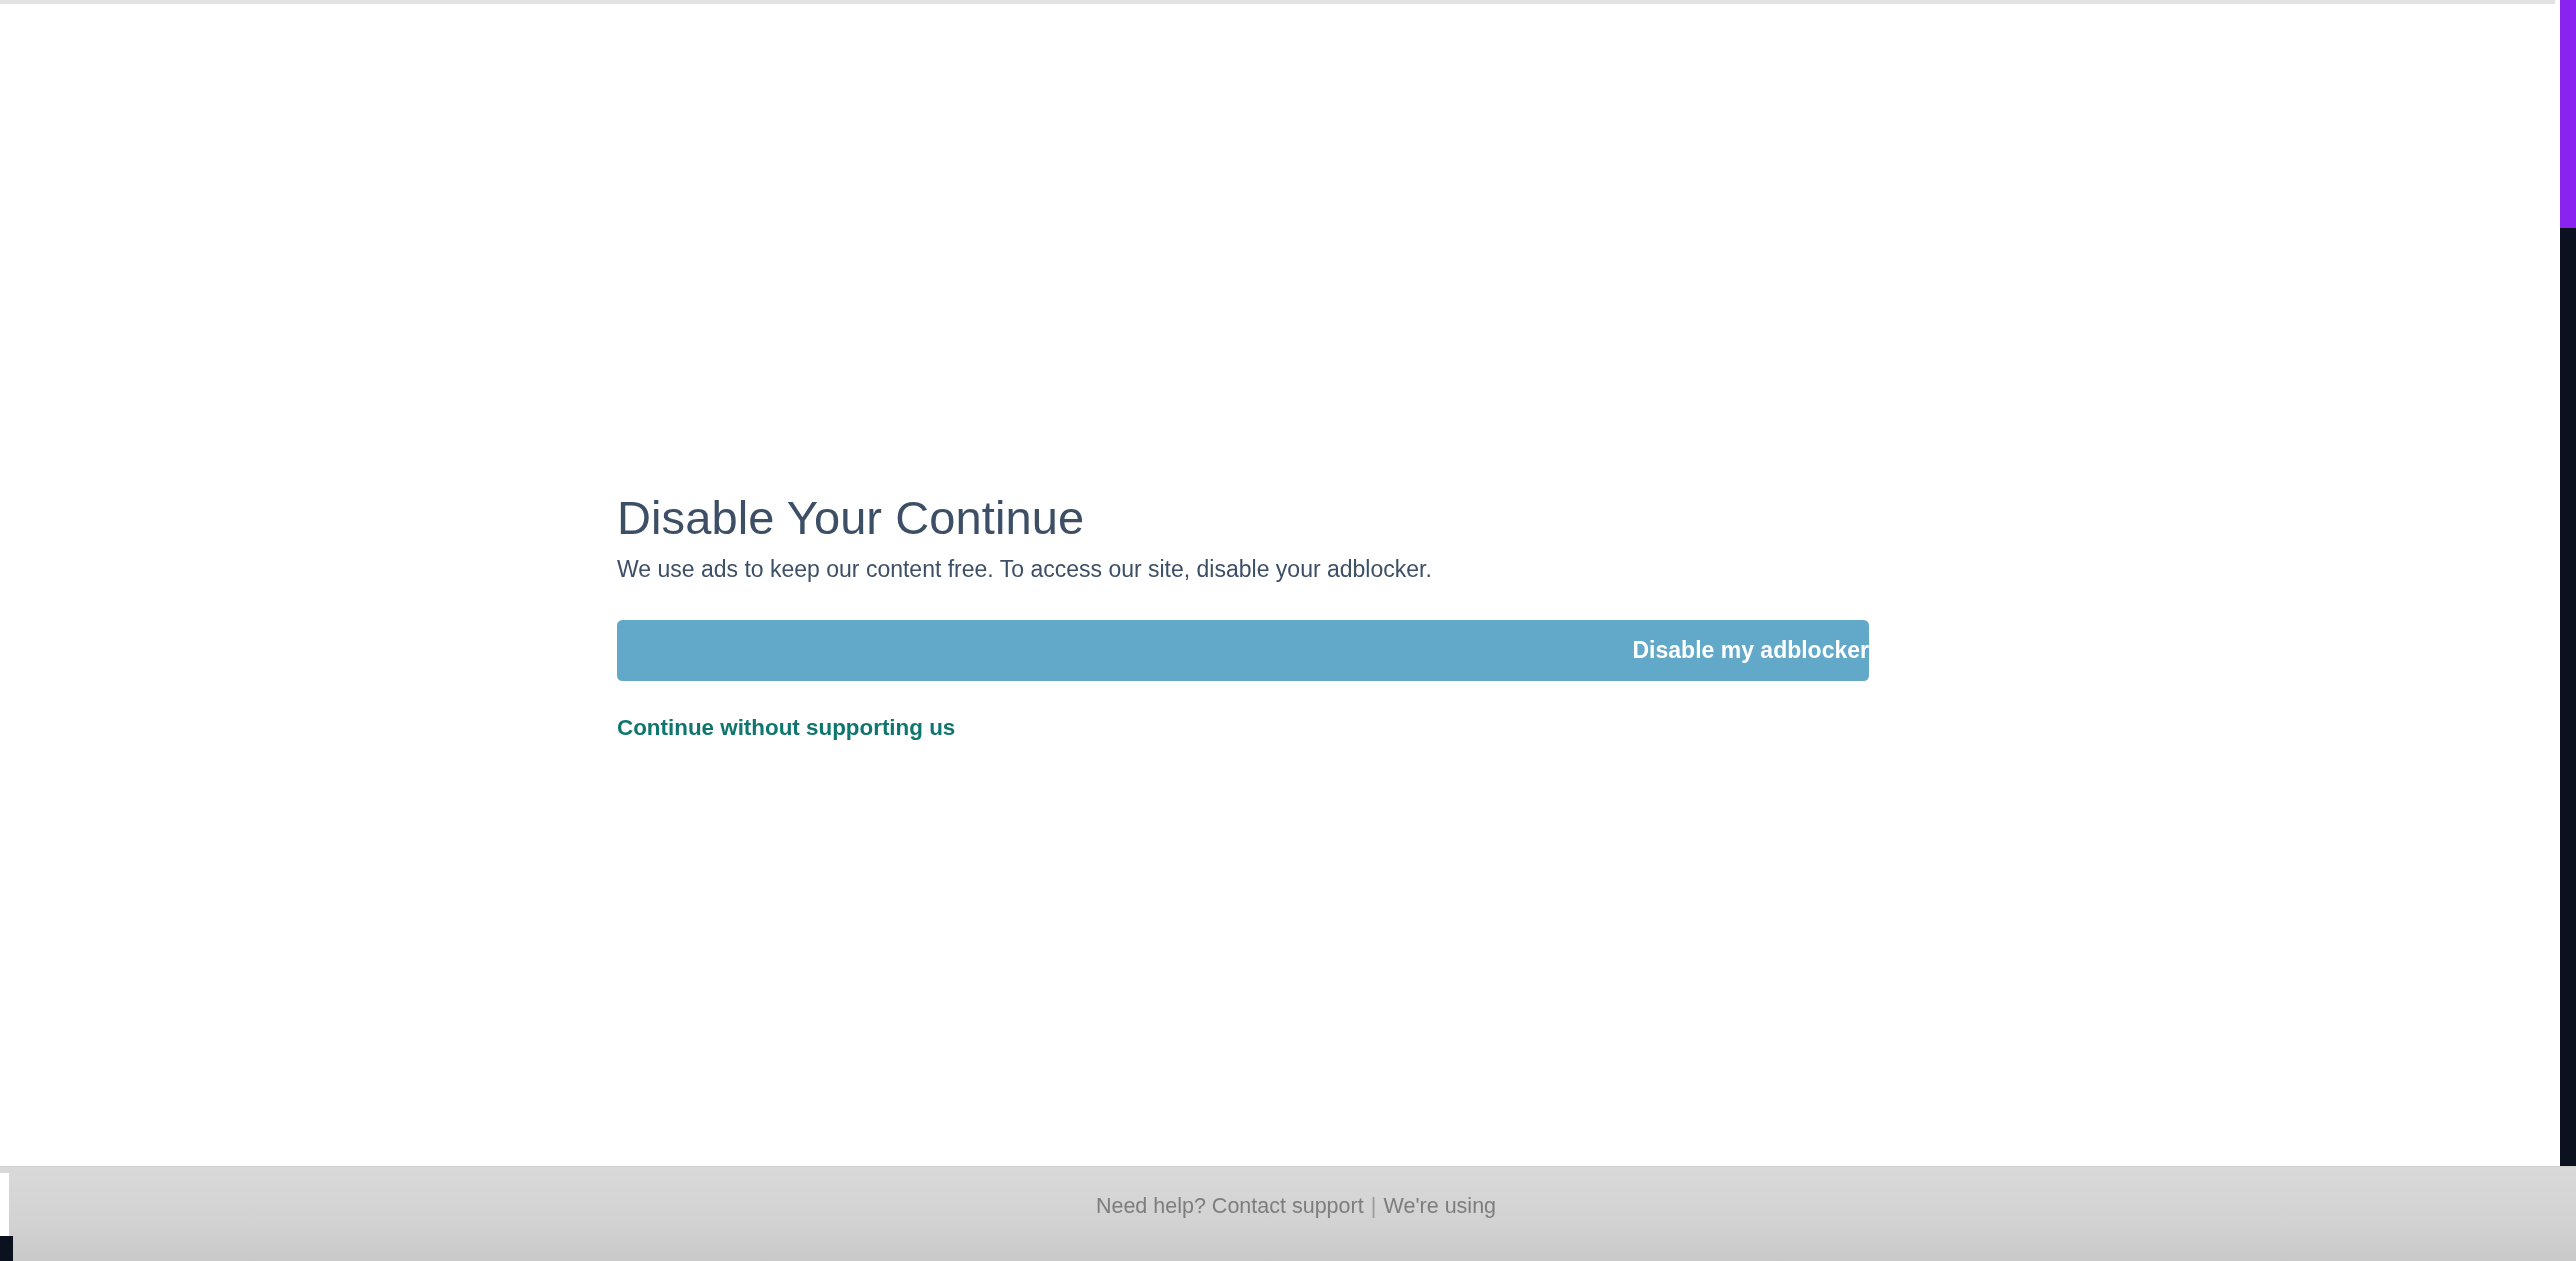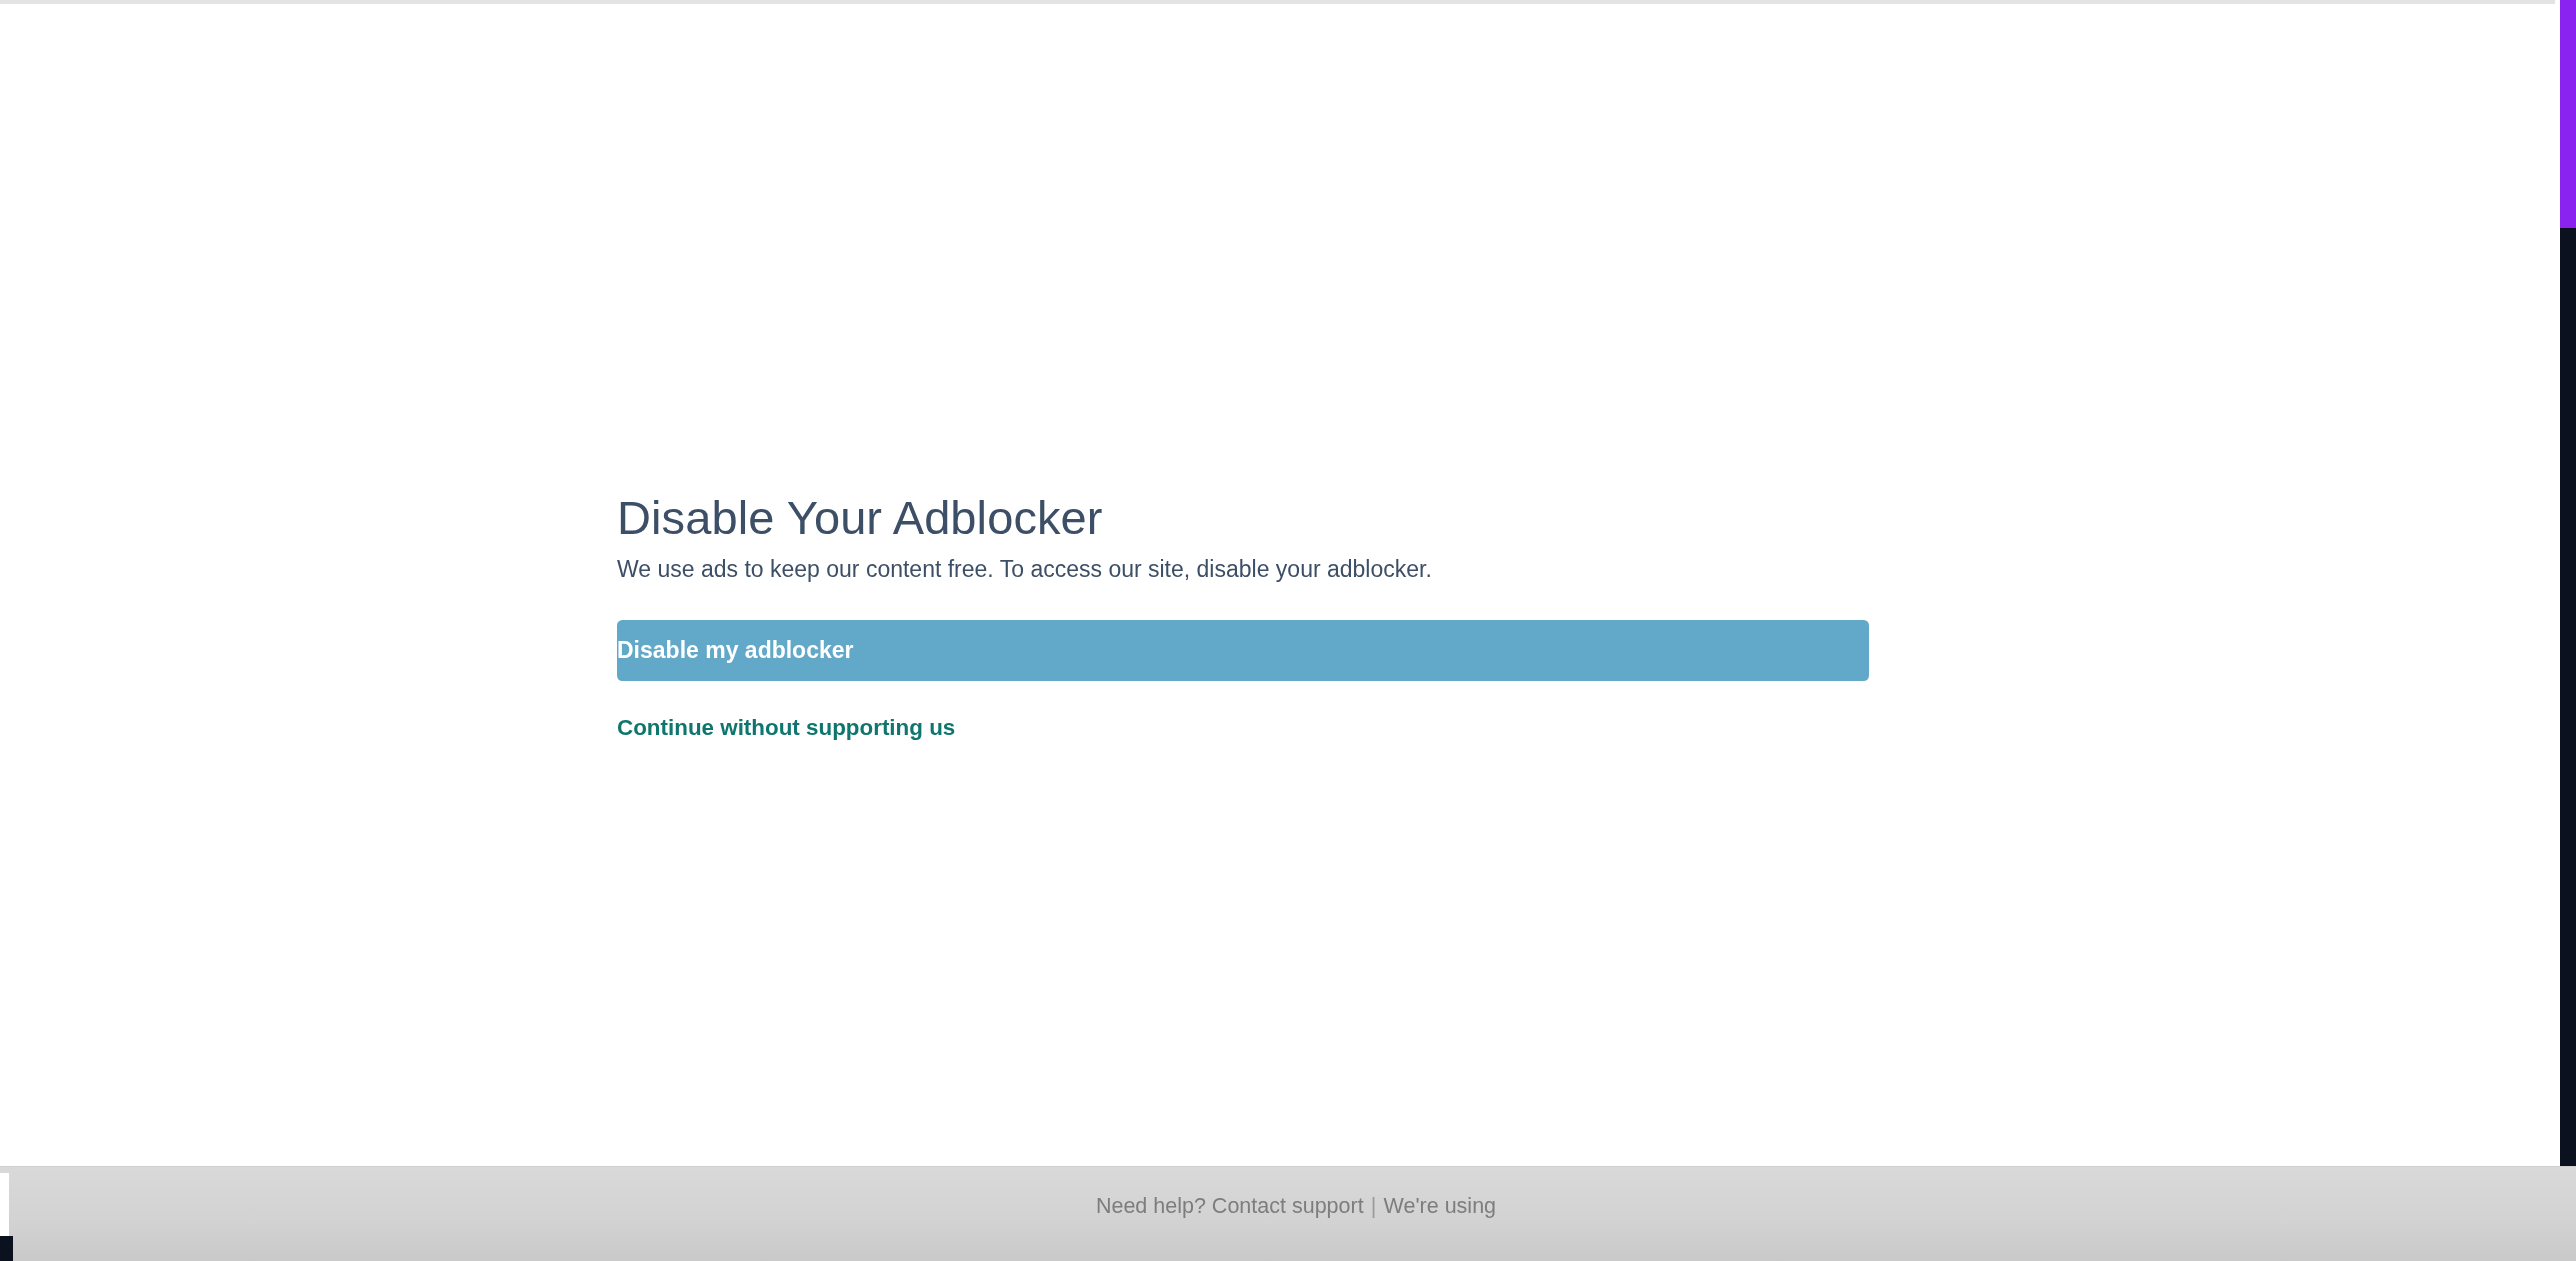--- a/index.html
+++ b/index.html
@@ -85,21 +85,21 @@
     font-weight: 400;
     color: #3c4f66;
     margin: 0 0 36px 0;
   }
 
   #disable-btn {
     display: block;
     width: 1252px;
     height: 61px;
     line-height: 61px;
-    text-align: left;
+    text-align: right;
     background: #62a8c9;
     color: #ffffff;
     font-size: 23px;
     font-weight: bold;
     border: none;
     border-radius: 5.4px;
     cursor: pointer;
     font-family: "Liberation Sans", sans-serif;
     padding: 0;
     margin: 0 0 34px 0;
@@ -168,21 +168,21 @@
 
 <div id="page">
 
   <div id="top-rule"></div>
 
   <div id="right-white-gap"></div>
   <div id="right-strip-purple"></div>
   <div id="right-strip-dark"></div>
 
   <div id="content">
-    <h1 id="headline">Disable Your Adblocker</h1>
+    <h1 id="headline">Disable Your Continue</h1>
 
     <p id="subtext">We use ads to keep our content free. To access our site, disable your adblocker.</p>
 
     <button id="disable-btn">Disable my adblocker</button>
 
     <a id="continue-link" href="#">Continue without supporting us</a>
   </div>
 
   <div id="footer">
     <div id="footer-inner">

